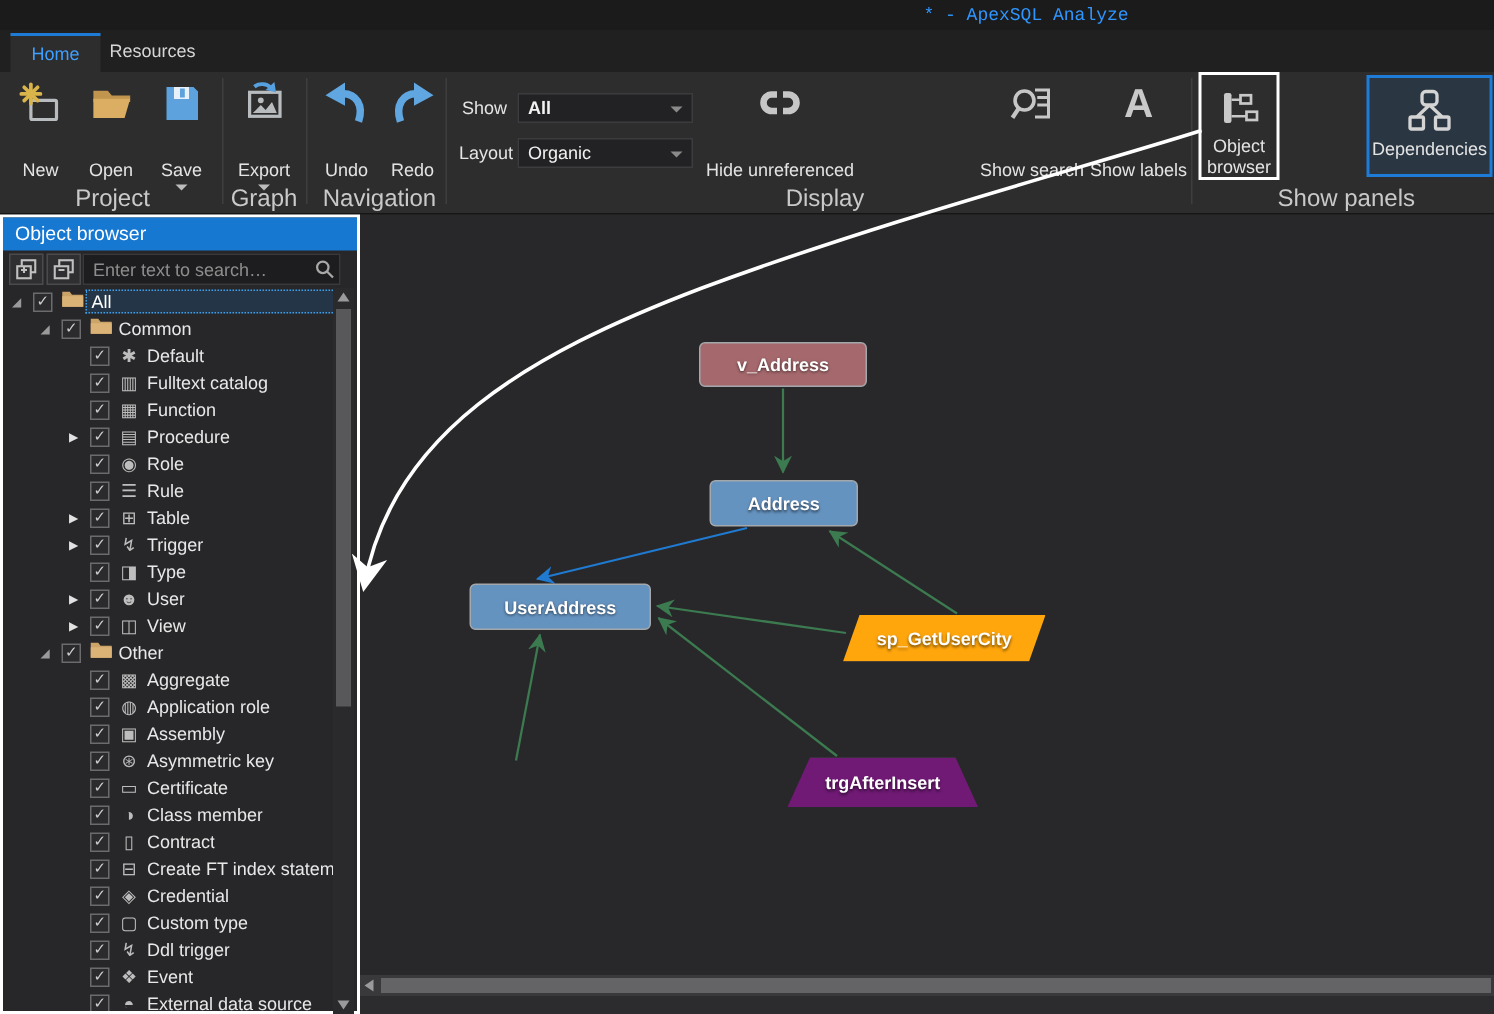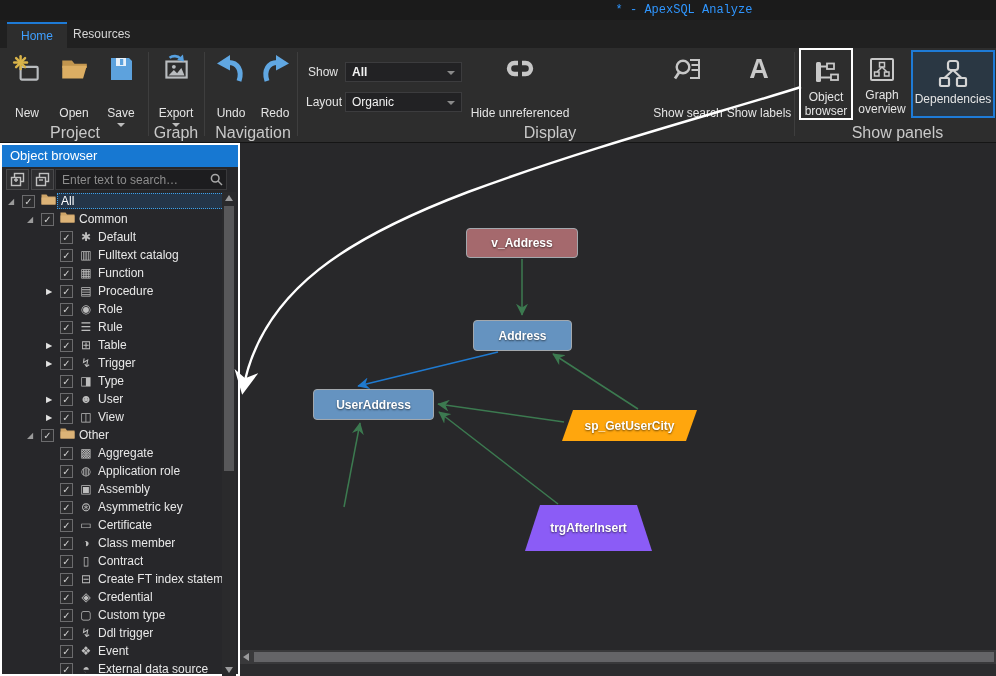--- a/index.html
+++ b/index.html
@@ -227,34 +227,20 @@
         <rect x="5" y="5" width="5" height="20" rx="1.5" fill="#c8c8c8"></rect>
         <g fill="none" stroke="#c8c8c8" stroke-width="1.8">
           <rect x="16" y="6.5" width="7" height="5.5"></rect>
           <rect x="20" y="17.5" width="7" height="5.5"></rect>
           <path d="M10 9.5 h6 M10 20.5 h10"></path>
         </g>
       </svg>
       </div>
     <div class="rlabel">Object browser</div>
   </div>
-  <div class="panelbtn" style="left:856px;width:52px;">
-    <div class="ric">
-      <svg width="30" height="30" viewBox="0 0 30 30">
-        <rect x="4" y="4" width="22" height="21" rx="1" fill="none" stroke="#c8c8c8" stroke-width="2"></rect>
-        <g fill="none" stroke="#c8c8c8" stroke-width="1.5">
-          <rect x="12.5" y="7.5" width="5" height="4.5"></rect>
-          <rect x="7.5" y="17" width="4.5" height="4"></rect>
-          <rect x="17.5" y="17" width="4.5" height="4"></rect>
-          <path d="M15 12 l-5 5 M15 12 l5 5"></path>
-        </g>
-      </svg>
-      </div>
-    <div class="rlabel">Graph overview</div>
-  </div>
   <div class="panelbtn" id="btn-dependencies" style="left:911px;width:84px;">
     <div class="ric">
       <svg width="34" height="32" viewBox="0 0 34 32">
         <g fill="none" stroke="#d4d4d4" stroke-width="2.2">
           <rect x="12" y="3" width="10" height="9" rx="2.5"></rect>
           <rect x="4" y="20" width="9" height="8" rx="1"></rect>
           <rect x="21" y="20" width="9" height="8" rx="1"></rect>
           <path d="M17 12 L8.5 20 M17 12 L25.5 20"></path>
         </g>
       </svg>
@@ -485,21 +471,21 @@
       <line x1="258" y1="209" x2="118" y2="243" stroke="#1f7ad0" stroke-width="1.5" marker-end="url(#ab)"></line>
       <line x1="398" y1="266" x2="313" y2="211" stroke="#3c7a50" stroke-width="1.5" marker-end="url(#ag)"></line>
       <line x1="324" y1="279" x2="198" y2="261" stroke="#3c7a50" stroke-width="1.5" marker-end="url(#ag)"></line>
       <line x1="104" y1="364" x2="120" y2="280" stroke="#3c7a50" stroke-width="1.5" marker-end="url(#ag)"></line>
       <line x1="318" y1="361" x2="199" y2="269" stroke="#3c7a50" stroke-width="1.5" marker-end="url(#ag)"></line>
     </svg>
 <div class="node shape-rect" style="left: 226px; top: 85px; width: 112px; height: 30px; background: rgb(165, 105, 109);">v_Address</div>
     <div class="node shape-rect" style="left: 233px; top: 177px; width: 99px; height: 31px; background: rgb(101, 147, 192);">Address</div>
     <div class="node shape-rect" style="left: 73px; top: 246px; width: 121px; height: 31px; background: rgb(101, 147, 192);">UserAddress</div>
     <div class="node shape-parallelogram" style="left: 322px; top: 267px; width: 135px; height: 31px; background: rgb(255, 166, 13);">sp_GetUserCity</div>
-    <div class="node shape-trapezoid" style="left: 285px; top: 362px; width: 127px; height: 46px; background: #8b5cf6;">trgAfterInsert</div>
+    <div class="node shape-trapezoid" style="left: 285px; top: 362px; width: 127px; height: 33px; background: #701a75;">trgAfterInsert</div>
   </div>
 <div id="graph-hscroll">
   <div class="arr-l"></div>
   <div class="thumb"></div>
 </div>
 <div id="bottom-strip"></div>
 
 <svg id="annotation" width="996" height="676">
   <defs>
     <marker id="aw" markerWidth="11" markerHeight="10" refX="8" refY="5" orient="auto">

